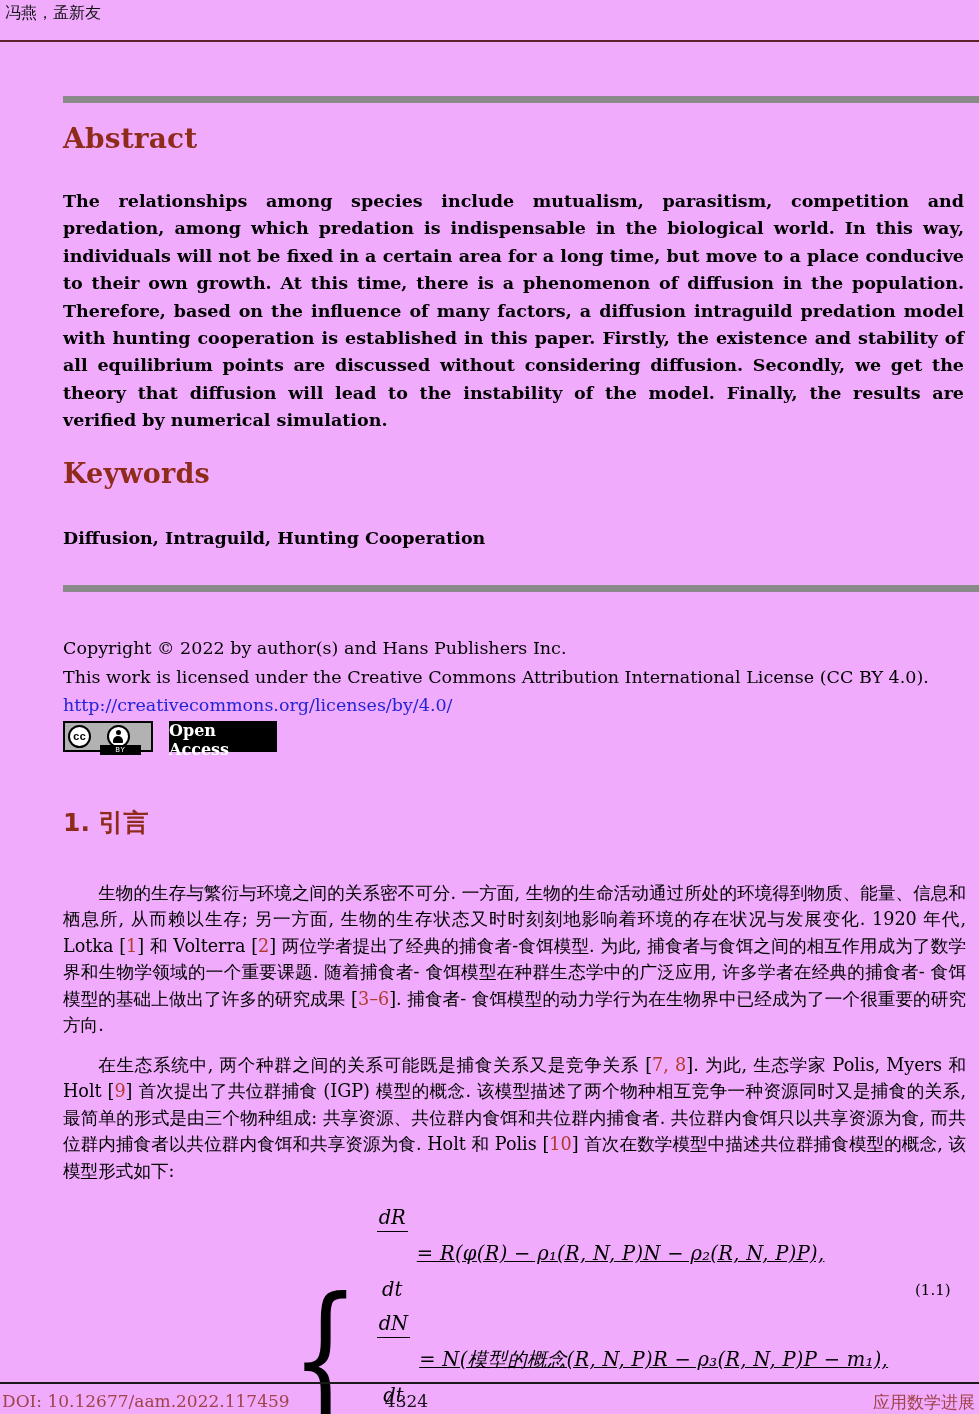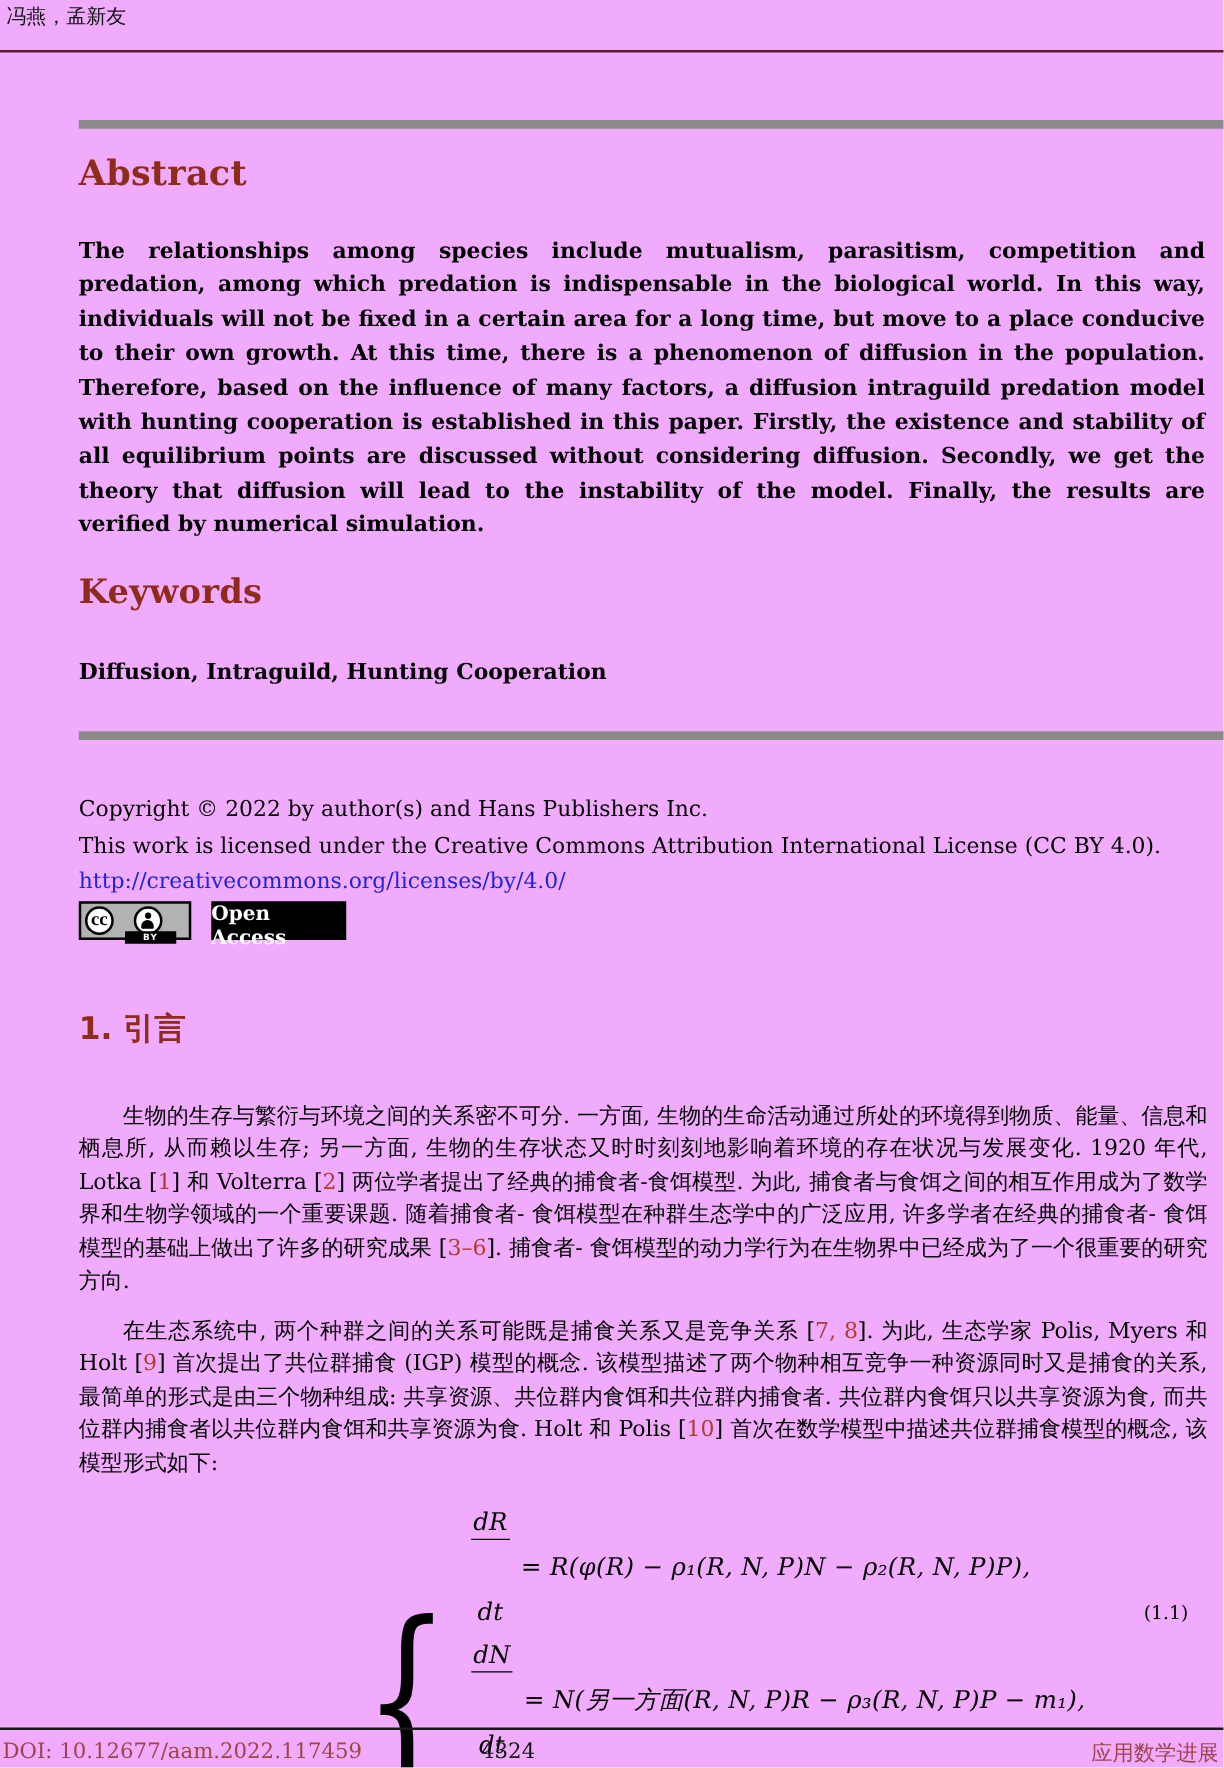--- a/index.html
+++ b/index.html
@@ -55,35 +55,35 @@
   .badges { position:absolute; top:721px; left:63px; display:flex; gap:16px; align-items:flex-start; }
   .cc-badge {
     position:relative; width:90px; height:31px;
     background:#b2b2b2; border:2px solid #000;
     display:flex; align-items:flex-start; padding:1px 3px; gap:7px;
   }
   .cc-circle {
     width:23px; height:23px; border:2.5px solid #000; border-radius:50%;
     background:#fff; color:#000;
     display:flex; align-items:center; justify-content:center;
-    font-family:Liberation Serif, serif; font-weight:bold; font-size:15px;
+    font-family:Liberation Mono, monospace; font-weight:bold; font-size:11px;
     margin-top:1px;
   }
   .person-wrap { position:relative; width:40px; height:27px; }
   .person-circle {
     width:23px; height:23px; border:2.5px solid #000; border-radius:50%;
     background:#fff; margin:1px auto 0;
     display:flex; flex-direction:column; align-items:center; justify-content:center;
   }
   .person-head { width:5px; height:5px; background:#000; border-radius:50%; }
   .person-body { width:10px; height:7px; background:#000; border-radius:5px 5px 1px 1px; margin-top:1px; }
   .by-strip {
     position:absolute; left:2px; right:-3px; bottom:-4px; height:10px;
     background:#000; color:#fff;
-    font-family:"DejaVu Sans", sans-serif; font-size:7px; font-weight:bold;
+    font-family:"DejaVu Sans", sans-serif; font-size:7px; font-weight:normal;
     display:flex; align-items:center; justify-content:center; letter-spacing:1px;
   }
   .oa-badge {
     width:108px; height:31px; background:#000; color:#fff;
     display:flex; align-items:flex-start; justify-content:center;
     font-weight:bold; font-size:16px;
   }
 
   
   .intro-heading {
@@ -109,21 +109,21 @@
     font-family:"DejaVu Serif", serif; font-weight:400;
     font-size:155px; line-height:150px;
     transform:scaleX(.7) scaleY(1.08);
     margin-right:2px;
   }
   .eq-rows { display:flex; flex-direction:column; gap:11px; }
   .eq-row { display:flex; align-items:center; font-size:19.5px; font-style:italic; white-space:nowrap; }
   .frac { display:inline-flex; flex-direction:column; align-items:center; margin-right:9px;gap:44px; }
   .frac .fnum { padding:0 2px 2px; border-bottom:1.4px solid #000; }
   .frac .fden { padding-top:2px; }
-  .eq-rhs { letter-spacing:.3px; }
+  .eq-rhs { letter-spacing:.3px;text-decoration:underline; }
   .equation-number { position:absolute; top:1281px; left:915px; font-size:15px; }
 
   
   .footer-rule { position:absolute; top:1382px; left:0; width:979px; height:2px; background:#1a1a1a; }
   .footer-doi { position:absolute; top:1391px; left:2px; font-size:17px; color:#a04449; }
   .footer-page { position:absolute; top:1391px; left:0; width:813px; text-align:center; font-size:17px; color:#111; }
   .footer-journal { position:absolute; top:1391px; right:4px; font-size:17px; color:#a04449; }
 </style>
 </head>
 <body>
@@ -177,21 +177,21 @@
           <span class="fnum">dR</span>
           <span class="fden">dt</span>
         </span>
         <span class="eq-rhs">= R(φ(R) − ρ₁(R, N, P)N − ρ₂(R, N, P)P),</span>
       </div>
       <div class="eq-row">
         <span class="frac">
           <span class="fnum">dN</span>
           <span class="fden">dt</span>
         </span>
-        <span class="eq-rhs">= N(另一方面(R, N, P)R − ρ₃(R, N, P)P − m₁),</span>
+        <span class="eq-rhs">= N(模型的概念(R, N, P)R − ρ₃(R, N, P)P − m₁),</span>
       </div>
       <div class="eq-row">
         <span class="frac">
           <span class="fnum">dP</span>
           <span class="fden">dt</span>
         </span>
         <span class="eq-rhs">= P(e₂ρ₂(R, N, P)R + e₃ρ₃(R, N, P)N − m₂),</span>
       </div>
     </div>
   </div>

